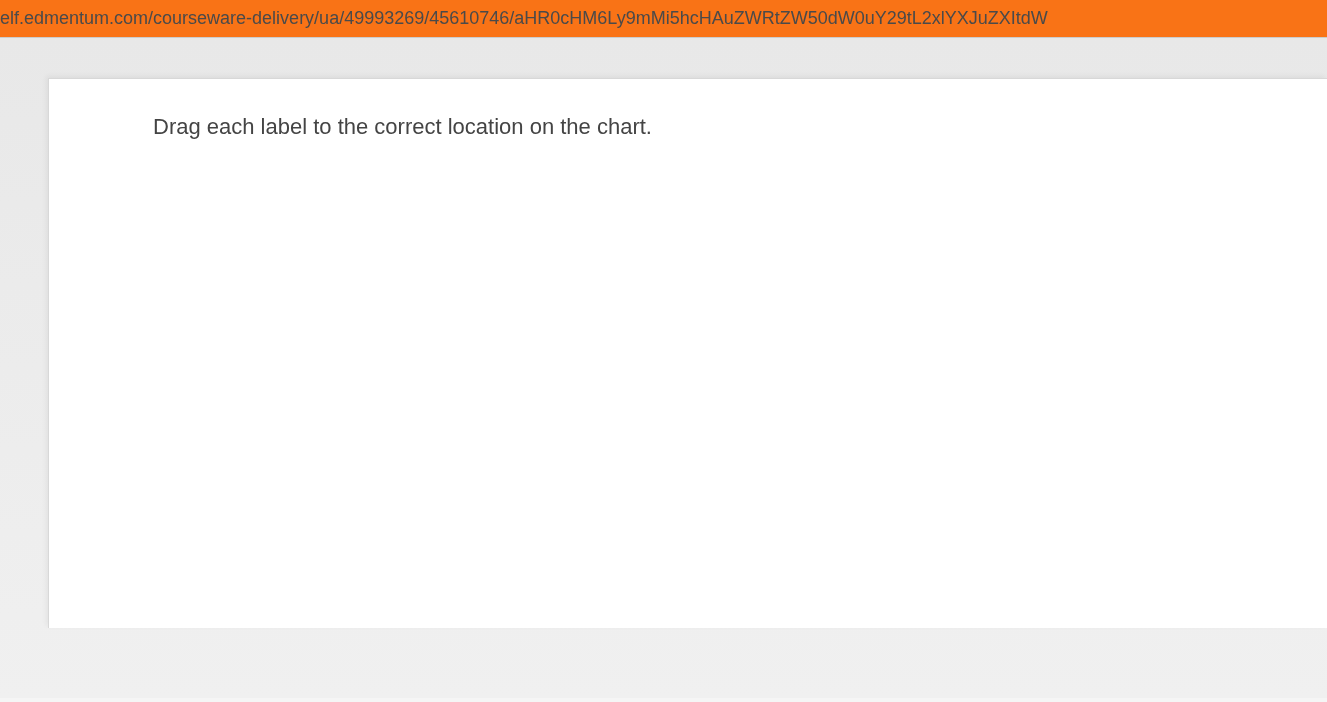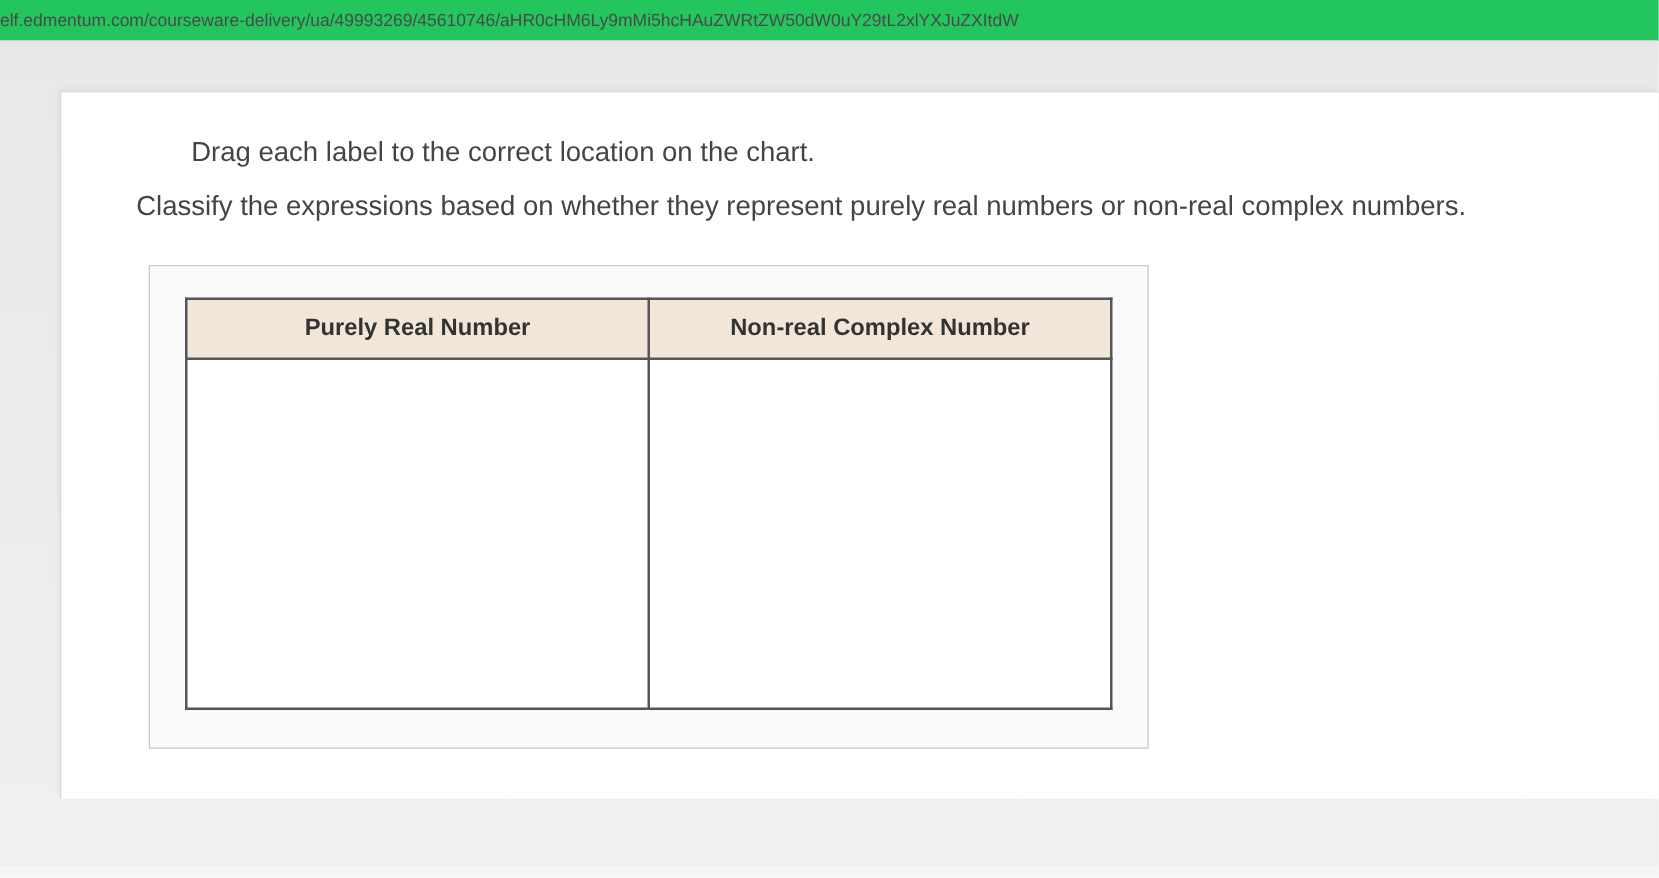--- a/index.html
+++ b/index.html
@@ -8,23 +8,23 @@
       box-sizing: border-box;
     }
     body {
       font-family: Arial, Helvetica, sans-serif;
       background: #f5f5f5;
       width: 1327px;
       height: 702px;
       overflow: hidden;
     }
     .url-bar {
-      background: #22c55e;
+      background: #f97316;
       padding: 8px 0;
-      font-size: 14px;
+      font-size: 18px;
       color: #4a4a4a;
       white-space: nowrap;
       overflow: hidden;
       border-bottom: 1px solid #ccc;
     }
     .page-background {
       background: linear-gradient(to bottom, #e8e8e8 0%, #f0f0f0 100%);
       height: calc(100% - 42px);
       padding-top: 40px;
       position: relative;
@@ -88,32 +88,15 @@
 </head>
 <body>
 
 <div class="url-bar">
   <span>elf.edmentum.com/courseware-delivery/ua/49993269/45610746/aHR0cHM6Ly9mMi5hcHAuZWRtZW50dW0uY29tL2xlYXJuZXItdW</span>
 </div>
 
 <div class="page-background">
   <div class="content-card">
     <div class="instruction-line">Drag each label to the correct location on the chart.</div>
-    <div class="instruction-line-2">Classify the expressions based on whether they represent purely real numbers or non-real complex numbers.</div>
 
-    <div class="chart-container">
-      <table class="classify-table">
-        <thead>
-          <tr>
-            <th>Purely Real Number</th>
-            <th>Non-real Complex Number</th>
-          </tr>
-        </thead>
-        <tbody>
-          <tr>
-            <td></td>
-            <td></td>
-          </tr>
-        </tbody>
-      </table>
-    </div>
   </div>
 </div>
 
 </body></html>

